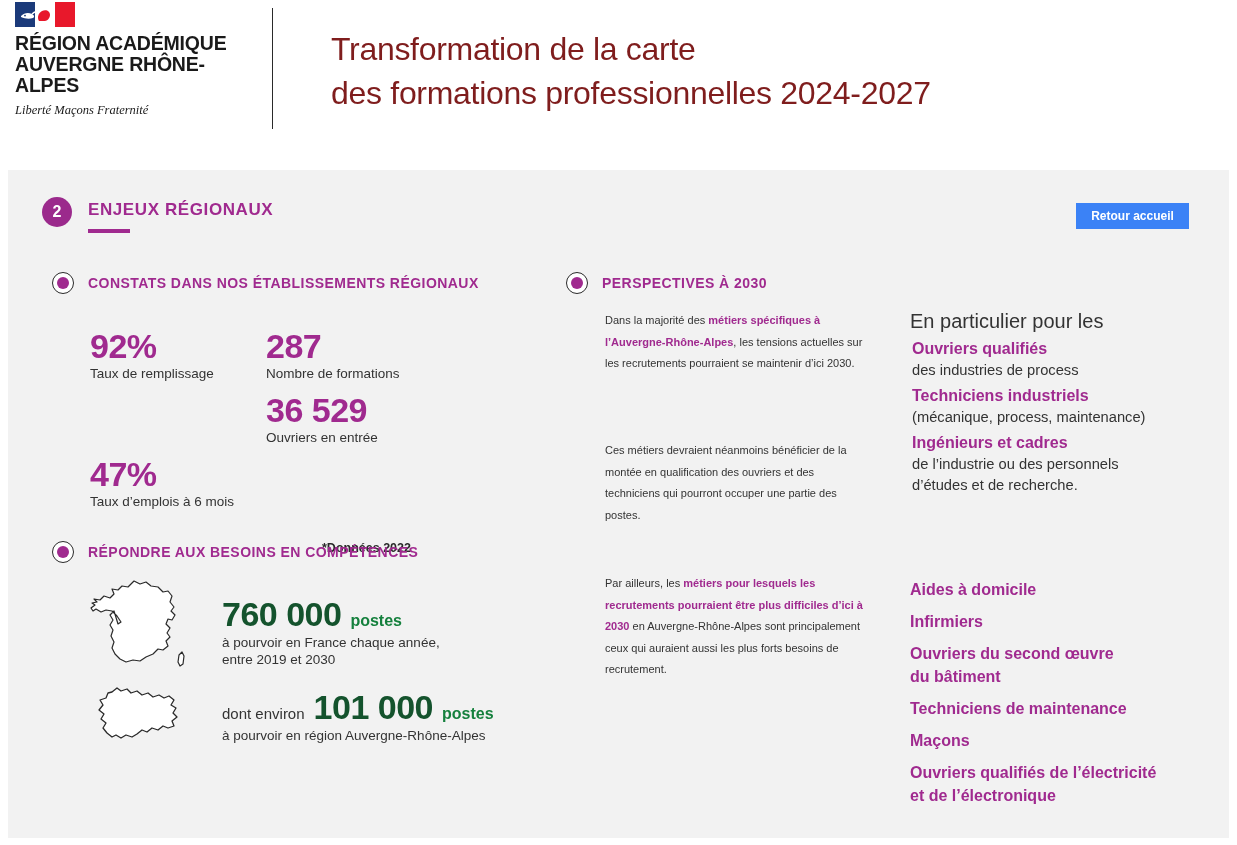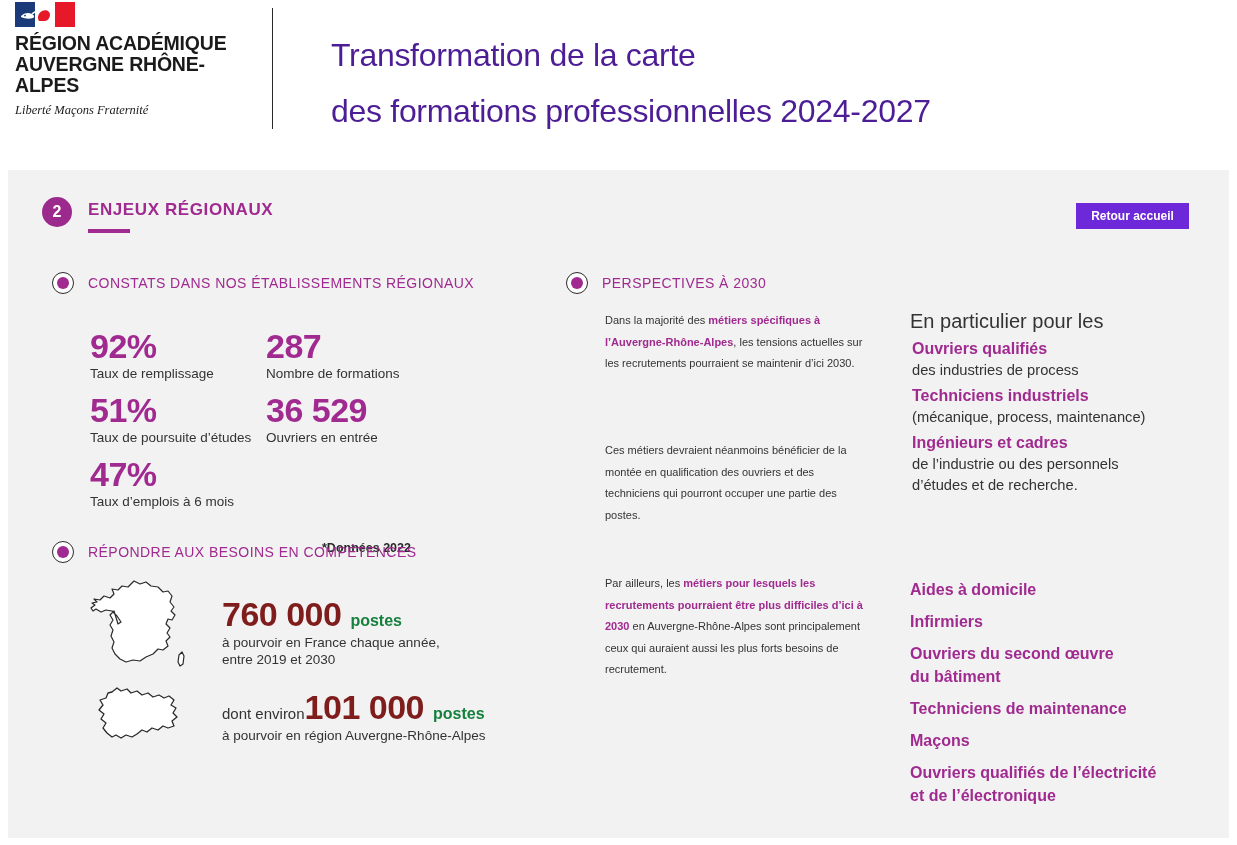--- a/index.html
+++ b/index.html
@@ -68,22 +68,22 @@
     left: 272px; top: 8px;
     width: 1px; height: 121px;
     background: #2a2a2a;
   }
   .hdr-title {
     position: absolute;
     left: 331px; top: 27px;
     font-family: "Liberation Sans", sans-serif;
     font-weight: normal;
     font-size: 32px;
-    line-height: 56px;
-    color: #4c1d95;
+    line-height: 44px;
+    color: #7f1d1d;
     letter-spacing: -0.3px;
     white-space: pre-line;
   }
 
   
   .panel {
     position: absolute;
     left: 8px; top: 170px;
     width: 1221px; height: 668px;
     background: #f2f2f2;
@@ -115,21 +115,21 @@
     position: absolute;
     left: 88px; top: 229px;
     width: 42px; height: 4px;
     background: #A02A8F;
   }
 
   .btn-home {
     position: absolute;
     left: 1076px; top: 203px;
     width: 113px; height: 26px;
-    background: #6d28d9;
+    background: #3b82f6;
     color: #ffffff;
     font-size: 12px;
     font-weight: bold;
     display: flex;
     align-items: center;
     justify-content: center;
     cursor: pointer;
     border: none;
     font-family: "Liberation Sans", sans-serif;
   }
@@ -146,21 +146,21 @@
   }
   .bullet i {
     display: block;
     width: 12px; height: 12px;
     border-radius: 50%;
     background: #A02A8F;
   }
   .bullet-label {
     margin-left: 14px;
     font-size: 14px;
-    font-weight: normal;
+    font-weight: bold;
     letter-spacing: 0.45px;
     color: #A02A8F;
     white-space: nowrap;
   }
 
   
   .kpi {
     position: absolute;
   }
   .kpi-value {
@@ -188,33 +188,34 @@
   
   .map-fr { position: absolute; left: 88px; top: 578px; width: 104px; height: 96px; }
   .map-ara { position: absolute; left: 90px; top: 684px; width: 100px; height: 62px; }
   .map-fr svg, .map-ara svg { width: 100%; height: 100%; display: block; }
 
   .posts-block { position: absolute; }
   .posts-line1 { display: flex; align-items: baseline; }
   .big-num {
     font-size: 34px;
     font-weight: bold;
-    color: #7f1d1d;
+    color: #14532d;
     line-height: 38px;
     letter-spacing: -0.5px;
   }
   .word-postes {
     font-size: 16px;
     font-weight: bold;
     color: #15803d;
     margin-left: 9px;
   }
   .word-pre {
     font-size: 15px;
     color: #333333;
+    margin-right: 9px;
   }
   .posts-sub {
     font-size: 13.5px;
     color: #333333;
     line-height: 17px;
     margin-top: 1px;
     white-space: pre-line;
   }
 
   
@@ -314,24 +315,20 @@
   </div>
 
   <div class="kpi" style="left:90px; top:328px;">
     <div class="kpi-value">92%</div>
     <div class="kpi-label">Taux de remplissage</div>
   </div>
   <div class="kpi" style="left:266px; top:328px;">
     <div class="kpi-value">287</div>
     <div class="kpi-label">Nombre de formations</div>
   </div>
-  <div class="kpi" style="left:90px; top:392px;">
-    <div class="kpi-value">51%</div>
-    <div class="kpi-label">Taux de poursuite d’études</div>
-  </div>
   <div class="kpi" style="left:266px; top:392px;">
     <div class="kpi-value">36 529</div>
     <div class="kpi-label">Ouvriers en entrée</div>
   </div>
   <div class="kpi" style="left:90px; top:456px;">
     <div class="kpi-value">47%</div>
     <div class="kpi-label">Taux d’emplois à 6 mois</div>
   </div>
   <div class="note-data">*Données 2022</div>
 

